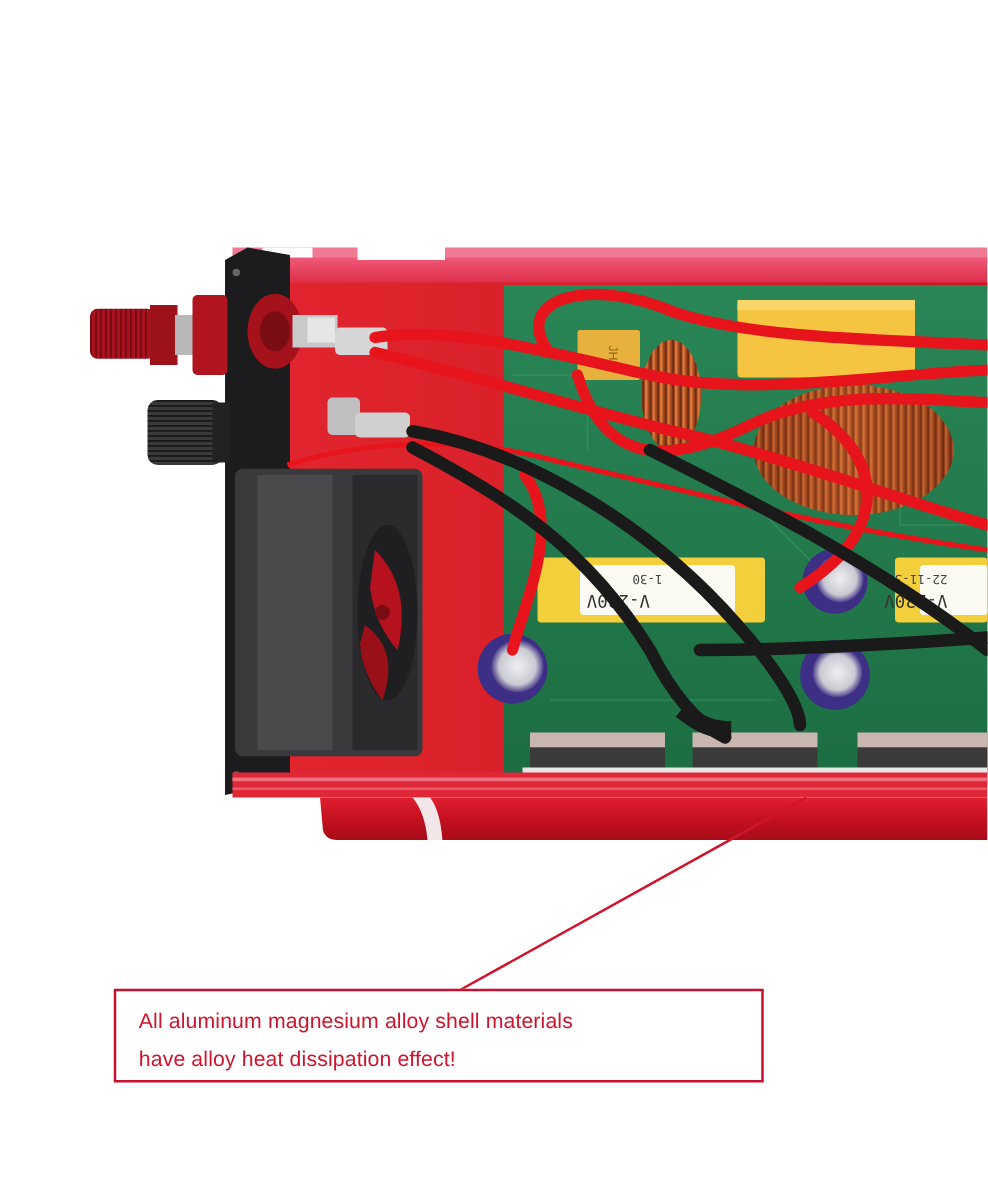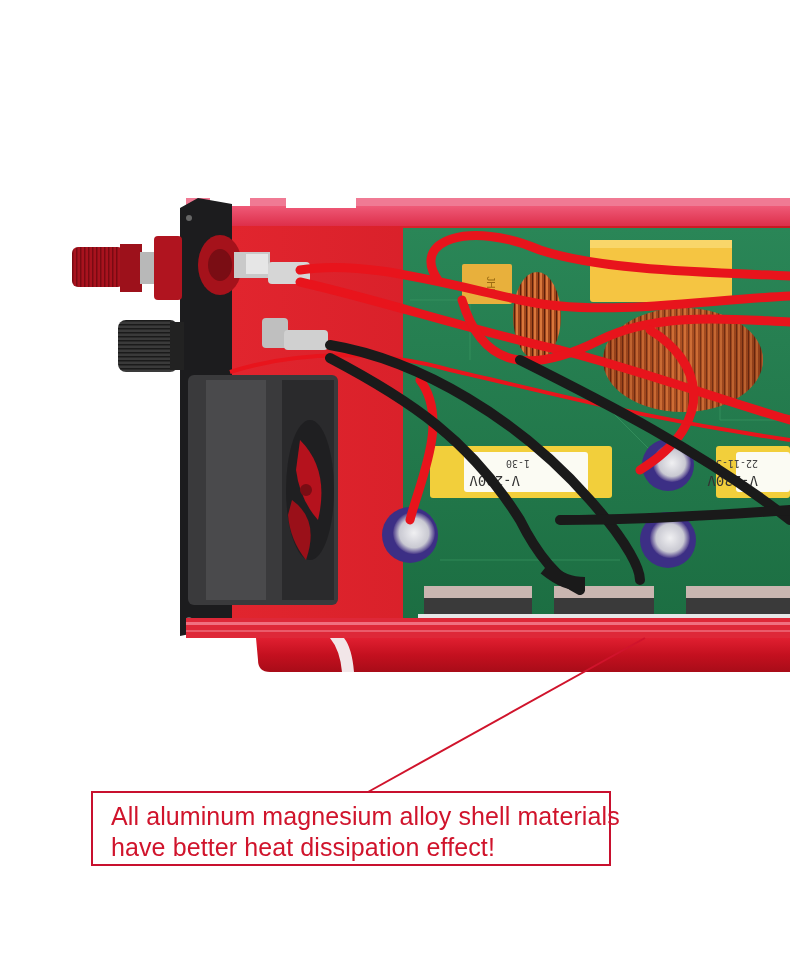--- a/index.html
+++ b/index.html
@@ -7,21 +7,21 @@
     width: 790px; height: 960px; background: #ffffff; position: relative; overflow: hidden;
     font-family: "Liberation Sans", sans-serif;
   }
   .scene { position: absolute; left: 0; top: 0; width: 790px; height: 960px; }
   .callout-box {
     position: absolute; left: 91px; top: 791px; width: 520px; height: 75px;
     border: 2px solid #c8102e; box-sizing: border-box; background: #ffffff;
     padding: 8px 0 0 18px;
   }
   .callout-line {
-    display: block; color: #d0142c; font-size: 25px; line-height: 31px; white-space: nowrap;
+    display: block; color: #d0142c; font-size: 17px; line-height: 31px; white-space: nowrap;
     letter-spacing: 0.1px;
   }
 </style>
 </head>
 <body>
 
 <div class="scene">
   <svg width="790" height="960" viewBox="0 0 790 960" xmlns="http://www.w3.org/2000/svg">
     <defs>
       <linearGradient id="shellTop" x1="0" y1="0" x2="0" y2="1">
@@ -185,14 +185,14 @@
     <rect x="186" y="630" width="604" height="2" fill="#f07080" opacity="0.7"></rect>
     <path d="M256 638 H790 V672 H270 Q258 672 258 660 Z" fill="url(#shellBottom)"></path>
     <path d="M330 638 Q340 650 342 672 L354 672 Q352 648 344 638 Z" fill="#f2e6e8"></path>
 
     <line x1="645" y1="638" x2="368" y2="792" stroke="#d0142c" stroke-width="2"></line>
   </svg>
 </div>
 
 <div class="callout-box">
   <span class="callout-line">All aluminum magnesium alloy shell materials</span>
-  <span class="callout-line">have better heat dissipation effect!</span>
+  <span class="callout-line">have alloy heat dissipation effect!</span>
 </div>
 
 </body></html>

